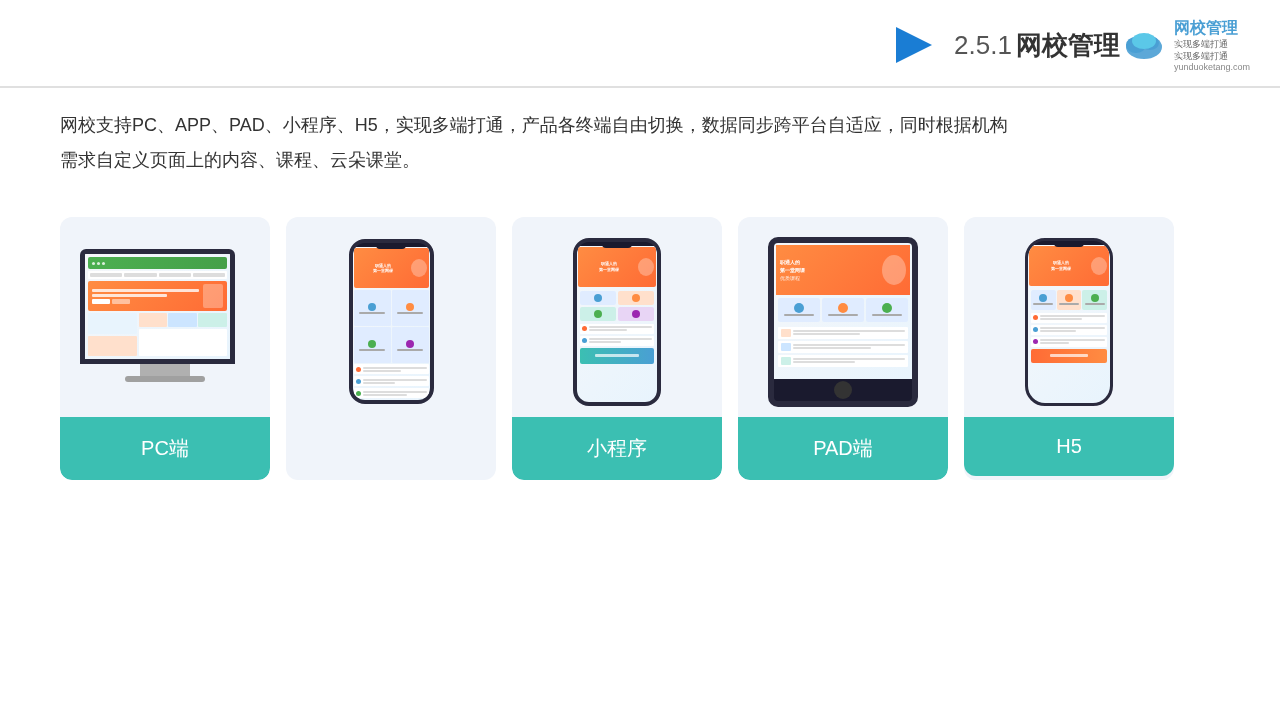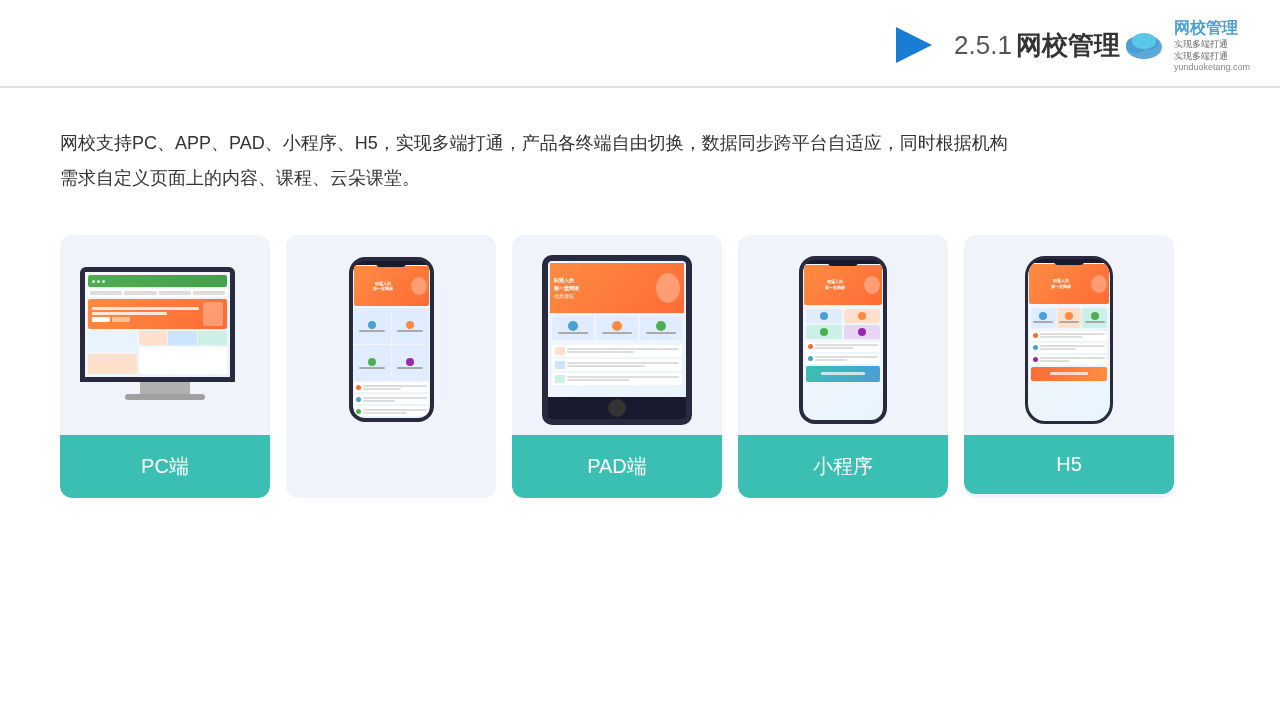--- a/index.html
+++ b/index.html
@@ -75,21 +75,21 @@
       line-height: 1.3;
     }
 
     .brand-url {
       font-size: 9px;
       color: #888;
     }
 
     
     .description {
-      padding: 38px 60px 0 60px;
+      padding: 20px 60px 0 60px;
       font-size: 18px;
       color: #333;
       line-height: 1.9;
     }
 
     
     .cards-container {
       display: flex;
       gap: 16px;
       padding: 30px 40px 0 60px;
@@ -661,20 +661,70 @@
                 <div class="phone-list-line" style="width:70%"></div>
               </div>
             </div>
         </div>
       </div>
     </div>
   </div>
 
   <div class="card">
     <div class="card-image-area">
+      <div class="phone-mockup" style="width:88px;height:168px;">
+        <div class="phone-notch"></div>
+        <div class="phone-screen">
+          <div class="phone-hero-banner">
+            <div style="flex:1;display:flex;flex-direction:column;align-items:center;justify-content:center;">
+              <div class="phone-hero-text">职通人的<br>第一堂网课</div>
+            </div>
+            <div class="phone-hero-face"></div>
+          </div>
+          <div style="padding:2px;display:flex;flex-direction:column;gap:1px;flex:1;">
+            <div style="display:grid;grid-template-columns:1fr 1fr;gap:2px;margin-bottom:2px;">
+              <div style="height:14px;background:#e0ecff;border-radius:2px;display:flex;align-items:center;justify-content:center;">
+                  <div style="width:8px;height:8px;background:#4a9fd4;border-radius:50%;"></div>
+                </div>
+              <div style="height:14px;background:#ffe0cc;border-radius:2px;display:flex;align-items:center;justify-content:center;">
+                  <div style="width:8px;height:8px;background:#ff8c42;border-radius:50%;"></div>
+                </div>
+              <div style="height:14px;background:#ccf0e8;border-radius:2px;display:flex;align-items:center;justify-content:center;">
+                  <div style="width:8px;height:8px;background:#4CAF50;border-radius:50%;"></div>
+                </div>
+              <div style="height:14px;background:#e8d5f5;border-radius:2px;display:flex;align-items:center;justify-content:center;">
+                  <div style="width:8px;height:8px;background:#9c27b0;border-radius:50%;"></div>
+                </div>
+            </div>
+            <div class="phone-list-item">
+                <div class="phone-list-dot"></div>
+                <div class="phone-list-lines">
+                  <div class="phone-list-line"></div>
+                  <div class="phone-list-line" style="width:60%"></div>
+                </div>
+              </div>
+            <div class="phone-list-item">
+                <div class="phone-list-dot" style="background:#4a9fd4;"></div>
+                <div class="phone-list-lines">
+                  <div class="phone-list-line"></div>
+                  <div class="phone-list-line" style="width:50%"></div>
+                </div>
+              </div>
+            <div style="height:16px;background:linear-gradient(90deg,#3bbfb2,#4a9fd4);border-radius:2px;display:flex;align-items:center;justify-content:center;">
+                <div style="width:60%;height:3px;background:rgba(255,255,255,0.7);border-radius:1px;"></div>
+              </div>
+          </div>
+        </div>
+      </div>
+    </div>
+    <div class="card-label">小程序</div>
+  </div>
+
+  <div class="card">
+    <div class="card-image-area">
       <div class="tablet-mockup">
         <div class="tablet-screen">
           <div class="tablet-hero">
             <div class="tablet-hero-content">职通人的<br>第一堂网课<br><span style="font-weight:normal;opacity:0.9;">优质课程</span></div>
             <div class="tablet-hero-face"></div>
           </div>
           <div class="tablet-grid">
             <div class="tablet-grid-item">
                 <div class="tablet-grid-icon"></div>
                 <div class="tablet-grid-text"></div>
@@ -709,70 +759,20 @@
                   <div class="tablet-row-line"></div>
                   <div class="tablet-row-line" style="width:55%"></div>
                 </div>
               </div>
           </div>
         </div>
         <div class="tablet-home-btn"></div>
       </div>
     </div>
     <div class="card-label">PAD端</div>
-  </div>
-
-  <div class="card">
-    <div class="card-image-area">
-      <div class="phone-mockup" style="width:88px;height:168px;">
-        <div class="phone-notch"></div>
-        <div class="phone-screen">
-          <div class="phone-hero-banner">
-            <div style="flex:1;display:flex;flex-direction:column;align-items:center;justify-content:center;">
-              <div class="phone-hero-text">职通人的<br>第一堂网课</div>
-            </div>
-            <div class="phone-hero-face"></div>
-          </div>
-          <div style="padding:2px;display:flex;flex-direction:column;gap:1px;flex:1;">
-            <div style="display:grid;grid-template-columns:1fr 1fr;gap:2px;margin-bottom:2px;">
-              <div style="height:14px;background:#e0ecff;border-radius:2px;display:flex;align-items:center;justify-content:center;">
-                  <div style="width:8px;height:8px;background:#4a9fd4;border-radius:50%;"></div>
-                </div>
-              <div style="height:14px;background:#ffe0cc;border-radius:2px;display:flex;align-items:center;justify-content:center;">
-                  <div style="width:8px;height:8px;background:#ff8c42;border-radius:50%;"></div>
-                </div>
-              <div style="height:14px;background:#ccf0e8;border-radius:2px;display:flex;align-items:center;justify-content:center;">
-                  <div style="width:8px;height:8px;background:#4CAF50;border-radius:50%;"></div>
-                </div>
-              <div style="height:14px;background:#e8d5f5;border-radius:2px;display:flex;align-items:center;justify-content:center;">
-                  <div style="width:8px;height:8px;background:#9c27b0;border-radius:50%;"></div>
-                </div>
-            </div>
-            <div class="phone-list-item">
-                <div class="phone-list-dot"></div>
-                <div class="phone-list-lines">
-                  <div class="phone-list-line"></div>
-                  <div class="phone-list-line" style="width:60%"></div>
-                </div>
-              </div>
-            <div class="phone-list-item">
-                <div class="phone-list-dot" style="background:#4a9fd4;"></div>
-                <div class="phone-list-lines">
-                  <div class="phone-list-line"></div>
-                  <div class="phone-list-line" style="width:50%"></div>
-                </div>
-              </div>
-            <div style="height:16px;background:linear-gradient(90deg,#3bbfb2,#4a9fd4);border-radius:2px;display:flex;align-items:center;justify-content:center;">
-                <div style="width:60%;height:3px;background:rgba(255,255,255,0.7);border-radius:1px;"></div>
-              </div>
-          </div>
-        </div>
-      </div>
-    </div>
-    <div class="card-label">小程序</div>
   </div>
 
   <div class="card card-h5">
     <div class="card-image-area">
       <div class="phone-mockup" style="width:88px;height:168px;border-radius:20px;">
         <div class="phone-notch"></div>
         <div class="phone-screen">
           <div class="phone-hero-banner">
             <div style="flex:1;display:flex;flex-direction:column;align-items:center;justify-content:center;">
               <div class="phone-hero-text">职通人的<br>第一堂网课</div>

